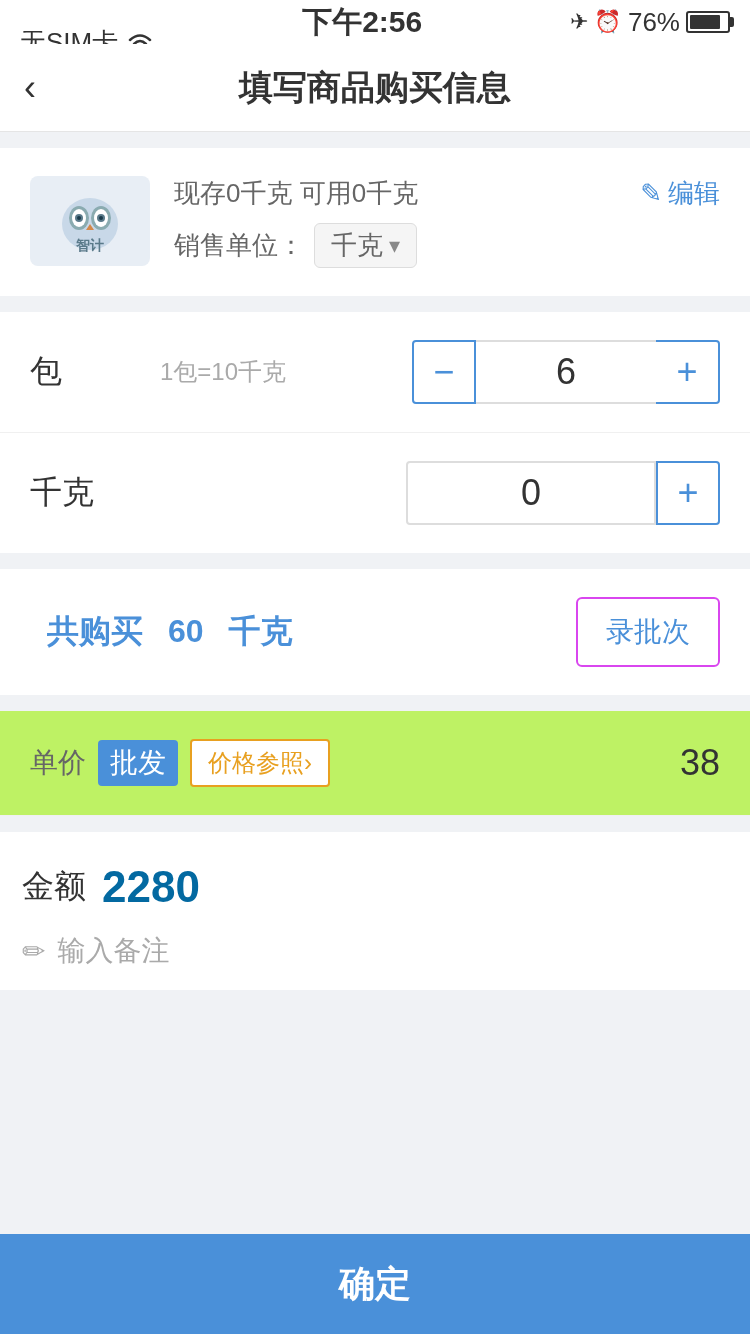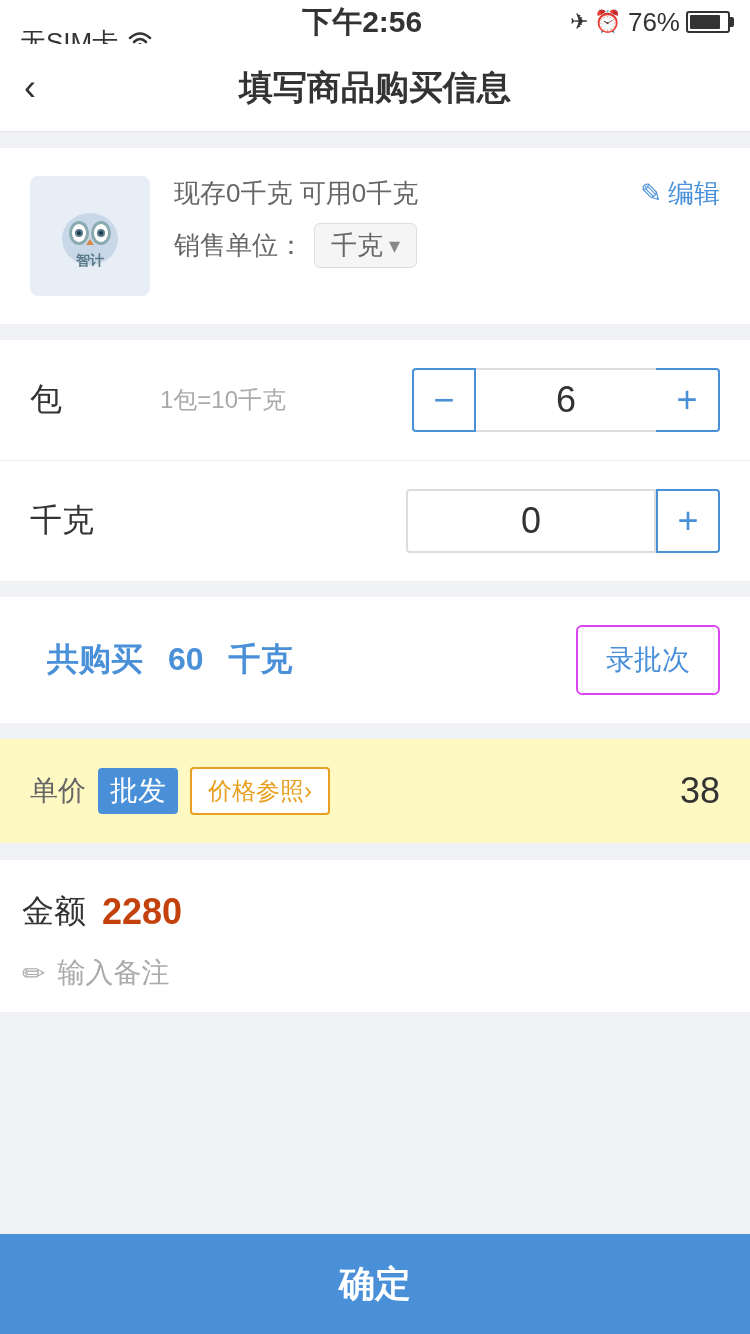--- a/index.html
+++ b/index.html
@@ -18,21 +18,21 @@
       width: 750px;
       height: 44px;
       background: #fff;
       display: flex;
       align-items: center;
       justify-content: space-between;
       padding: 0 20px;
       font-size: 28px;
       font-weight: 500;
     }
-    .status-left { display: flex; align-items: center; gap: 8px; font-size: 26px; margin-top: 40px; }
+    .status-left { display: flex; align-items: flex-end; gap: 8px; font-size: 26px; margin-top: 40px; }
     .status-center { font-size: 30px; font-weight: 600; }
     .status-right { display: flex; align-items: center; gap: 6px; font-size: 26px; }
     .battery-icon {
       display: inline-block;
       width: 44px;
       height: 22px;
       border: 2px solid #333;
       border-radius: 3px;
       position: relative;
     }
@@ -85,21 +85,21 @@
     .product-card {
       background: #fff;
       padding: 28px 30px;
       margin-bottom: 16px;
       display: flex;
       align-items: flex-start;
       gap: 24px;
     }
     .product-thumb {
       width: 120px;
-      height: 120px;
+      height: 90px;
       background: #e8eef5;
       border-radius: 8px;
       display: flex;
       align-items: center;
       justify-content: center;
       flex-shrink: 0;
       overflow: hidden;
     }
     .product-info { flex: 1; }
     .product-name { font-size: 32px; font-weight: 600; color: #333; margin-bottom: 12px; }
@@ -220,21 +220,21 @@
       background: #fff;
       color: #4a90d9;
       font-size: 28px;
       padding: 14px 28px;
       border-radius: 6px;
       cursor: pointer;
     }
 
     
     .price-section {
-      background: #fef9c3;
+      background: #bef264;
       margin-bottom: 16px;
     }
     .price-row {
       display: flex;
       align-items: center;
       padding: 28px 30px;
       border-bottom: 1px solid #f0f0f0;
     }
     .price-label { font-size: 28px; color: #666; }
     .price-tag {
@@ -269,21 +269,21 @@
       background: #fff;
       padding: 30px 22px 20px;
       margin-bottom: 16px;
     }
     .amount-row {
       display: flex;
       align-items: center;
       margin-bottom: 20px;
     }
     .amount-label { font-size: 32px; color: #333; }
-    .amount-value { font-size: 36px; color: #c2410c; font-weight: 600; margin-left: 16px; }
+    .amount-value { font-size: 44px; color: #0369a1; font-weight: 600; margin-left: 16px; }
     .note-row {
       display: flex;
       align-items: center;
       gap: 12px;
       color: #aaa;
       font-size: 28px;
     }
     .pencil-icon { font-size: 28px; color: #aaa; }
 
     

